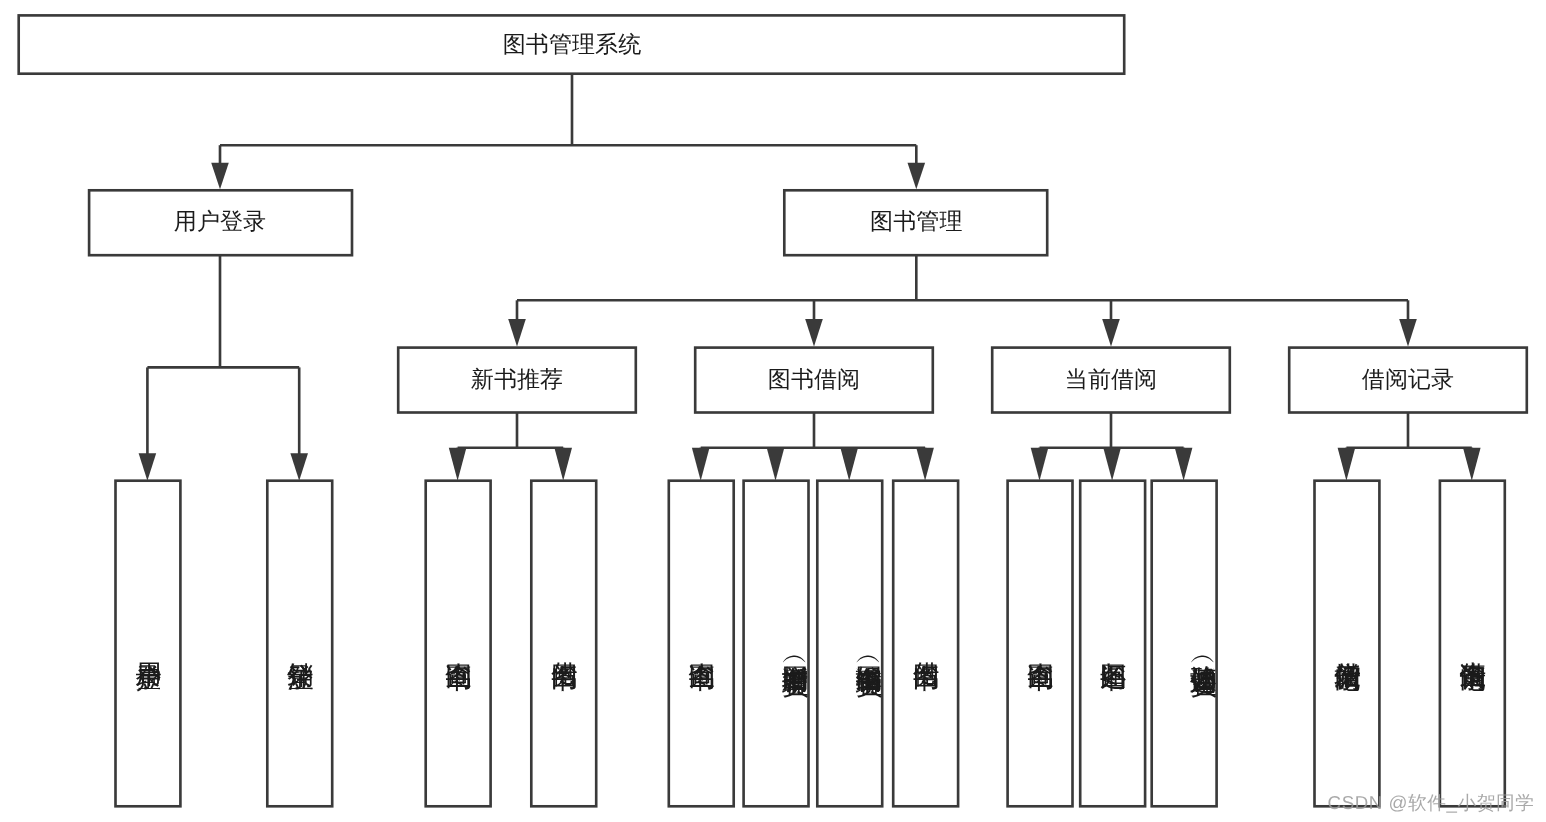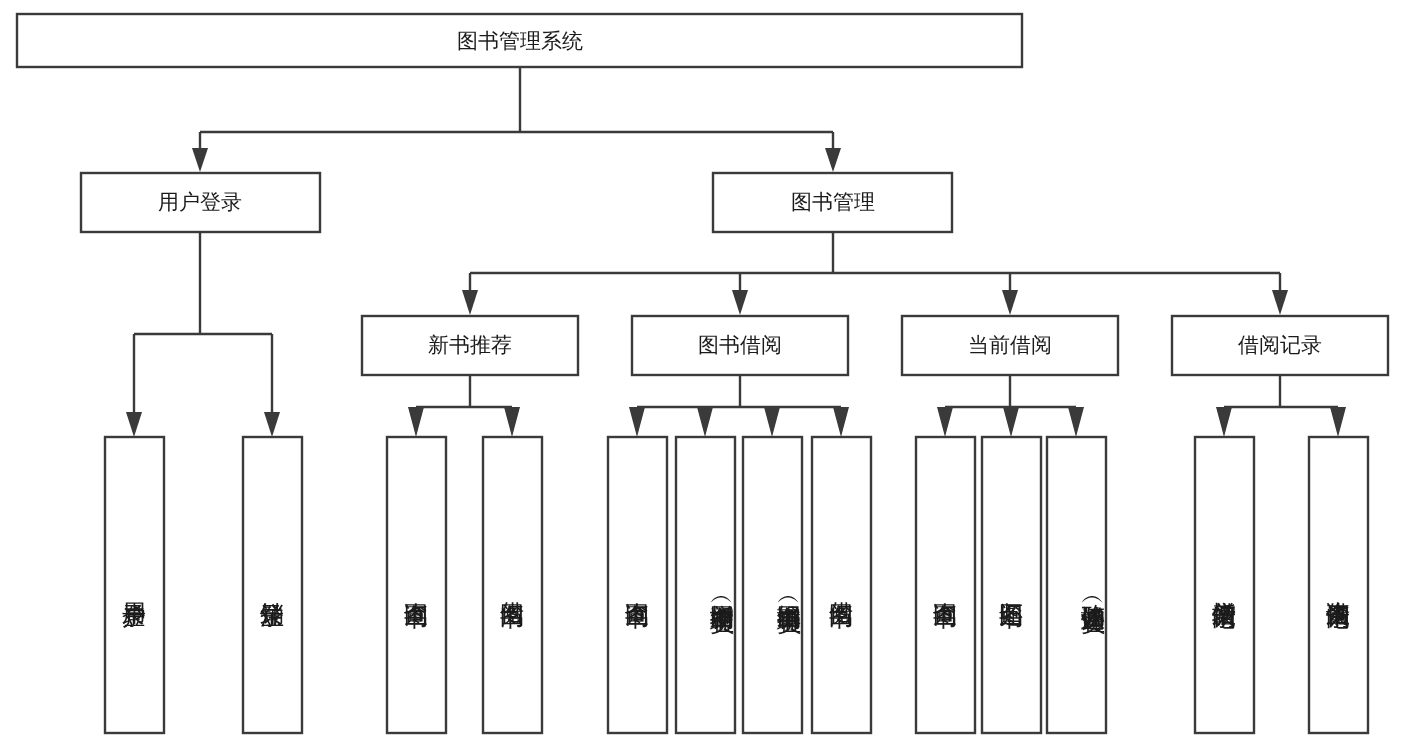--- a/index.html
+++ b/index.html
@@ -214,13 +214,14 @@
   <div class="node-label-v" style="left:743px; top:437px; width:59px; height:296px; align-items:flex-start; padding-top:8px; box-sizing:border-box;">编辑图书（管理员）</div>
   <div class="node-label-v" style="left:812px; top:437px; width:59px; height:296px;">借阅图书</div>
 
   <div class="node-label-v" style="left:916px; top:437px; width:59px; height:296px;">查询图书</div>
   <div class="node-label-v" style="left:982px; top:437px; width:59px; height:296px;">归还图书</div>
   <div class="node-label-v" style="left:1047px; top:437px; width:59px; height:296px; align-items:flex-start; padding-top:8px; box-sizing:border-box;">确认归还（管理员）</div>
 
   <div class="node-label-v" style="left:1195px; top:437px; width:59px; height:296px;">新增借阅记录</div>
   <div class="node-label-v" style="left:1309px; top:437px; width:59px; height:296px;">查询借阅记录</div>
 
+  <div class="watermark">CSDN @软件_小贺同学</div>
 </div>
 
 </body></html>

